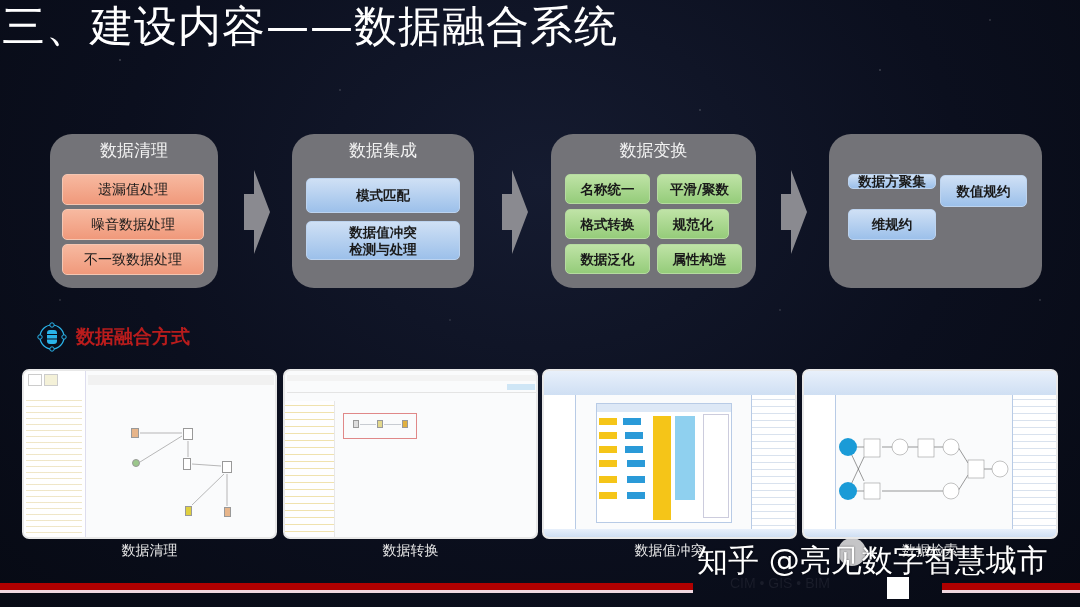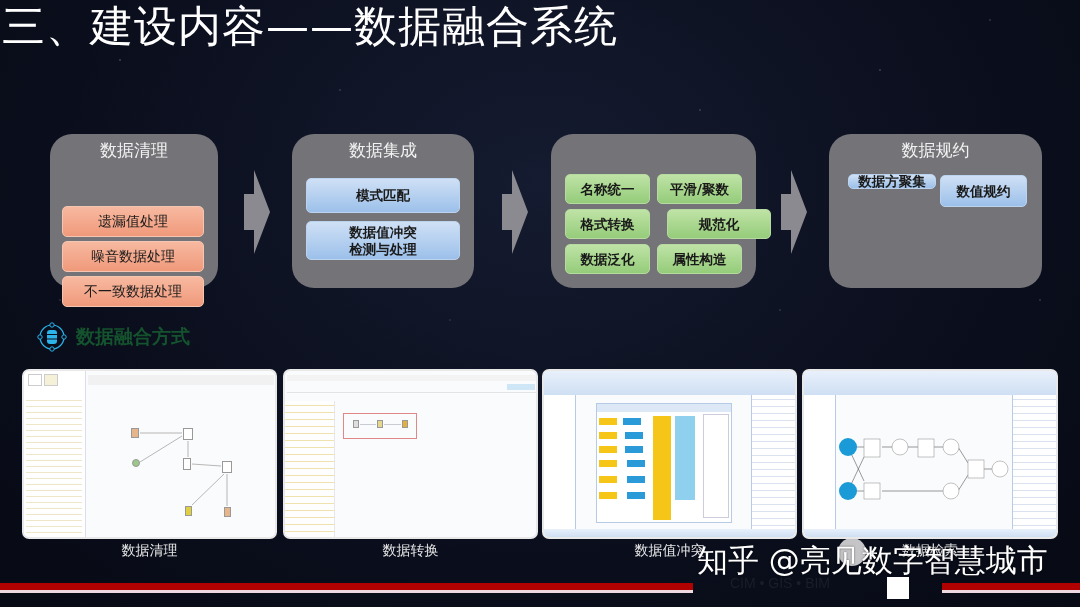--- a/index.html
+++ b/index.html
@@ -36,30 +36,30 @@
   }
   .card-title {
     position: absolute; top: 5px; left: 0; right: 0; text-align: center;
     font-size: 17px; color: #f2f2f2;
   }
   .chip {
     position: absolute; display: flex; align-items: center; justify-content: center;
     text-align: center; border-radius: 5px; font-size: 14px; color: #1a1a1a;
     line-height: 1.2; font-weight: normal;
   }
-  .chip.orange { background: linear-gradient(#f7b9a0, #f0997b); border: 1px solid #f4c6b2; margin-top: 32px; }
+  .chip.orange { background: linear-gradient(#f7b9a0, #f0997b); border: 1px solid #f4c6b2; }
   .chip.blue   { background: linear-gradient(#cfe0f5, #9cc0ea); border: 1px solid #bcd3ef; }
   .chip.green  { background: linear-gradient(#bfe3a6, #95cc7a); border: 1px solid #b6dba0; font-weight: bold; font-size: 13.5px; }
   .chip.blue.bold { font-weight: bold; font-size: 13.5px; }
 
   .arrow { position: absolute; top: 170px; width: 26px; height: 84px; }
 
   
   .section-hdr { position: absolute; left: 36px; top: 321px; display: flex; align-items: center; gap: 8px; }
-  .section-hdr .label { font-size: 19px; color: #14532d; font-weight: bold; font-family: "DejaVu Sans", "Liberation Sans", sans-serif; }
+  .section-hdr .label { font-size: 19px; color: #b91c1c; font-weight: bold; font-family: "DejaVu Sans", "Liberation Sans", sans-serif; }
 
   
   .thumb {
     position: absolute; top: 369px; height: 170px; background: #fafbfc;
     border-radius: 7px; overflow: hidden; border: 2px solid #e8e8e8;
   }
   .caption {
     position: absolute; top: 542px; text-align: center; font-size: 14px; color: #e6e6e6;
   }
 
@@ -103,35 +103,36 @@
   <div class="chip blue bold" style="left:14px;top:44px;width:154px;height:35px;">模式匹配</div>
   <div class="chip blue bold" style="left:14px;top:87px;width:154px;height:39px;white-space:pre-line;">数据值冲突
 检测与处理</div>
 </div>
 
 <svg class="arrow" style="left:502px;" viewBox="0 0 26 84">
   <polygon points="0,24 10,24 10,0 26,42 10,84 10,60 0,60" fill="#8a8a90"></polygon>
 </svg>
 
 <div class="card" style="left:551px;width:205px;">
+  <div class="card-title">数据变换</div>
   <div class="chip green" style="left:14px;top:40px;width:85px;height:30px;">名称统一</div>
   <div class="chip green" style="left:106px;top:40px;width:85px;height:30px;">平滑/聚数</div>
   <div class="chip green" style="left:14px;top:75px;width:85px;height:30px;">格式转换</div>
-  <div class="chip green" style="left:116px;top:75px;width:104px;height:30px;">规范化</div>
+  <div class="chip green" style="left:106px;top:75px;width:72px;height:30px;">规范化</div>
   <div class="chip green" style="left:14px;top:110px;width:85px;height:30px;">数据泛化</div>
   <div class="chip green" style="left:106px;top:110px;width:85px;height:30px;">属性构造</div>
 </div>
 
 <svg class="arrow" style="left:781px;" viewBox="0 0 26 84">
   <polygon points="0,24 10,24 10,0 26,42 10,84 10,60 0,60" fill="#8a8a90"></polygon>
 </svg>
 
 <div class="card" style="left:829px;width:213px;">
-  <div class="card-title">数据规约</div>
   <div class="chip blue bold" style="left:19px;top:40px;width:88px;height:15px;">数据方聚集</div>
+  <div class="chip blue bold" style="left:19px;top:75px;width:88px;height:31px;">维规约</div>
   <div class="chip blue bold" style="left:111px;top:41px;width:87px;height:32px;">数值规约</div>
 </div>
 
 <div class="section-hdr">
   <svg width="32" height="32" viewBox="0 0 32 32">
     <circle cx="16" cy="16" r="12" fill="none" stroke="#2ab4ea" stroke-width="1.2"></circle>
     <circle cx="16" cy="4" r="2.2" fill="#0b0f1e" stroke="#2ab4ea" stroke-width="1"></circle>
     <circle cx="4" cy="16" r="2.2" fill="#0b0f1e" stroke="#2ab4ea" stroke-width="1"></circle>
     <circle cx="28" cy="16" r="2.2" fill="#0b0f1e" stroke="#2ab4ea" stroke-width="1"></circle>
     <circle cx="16" cy="28" r="2.2" fill="#0b0f1e" stroke="#2ab4ea" stroke-width="1"></circle>

